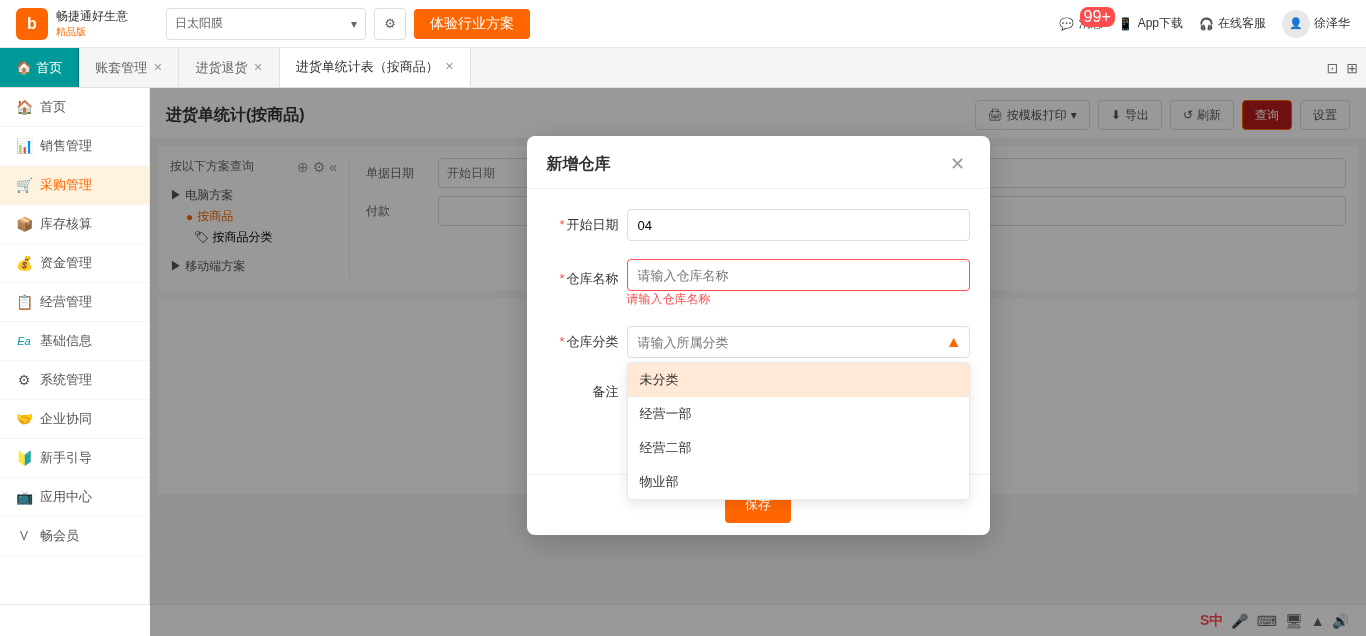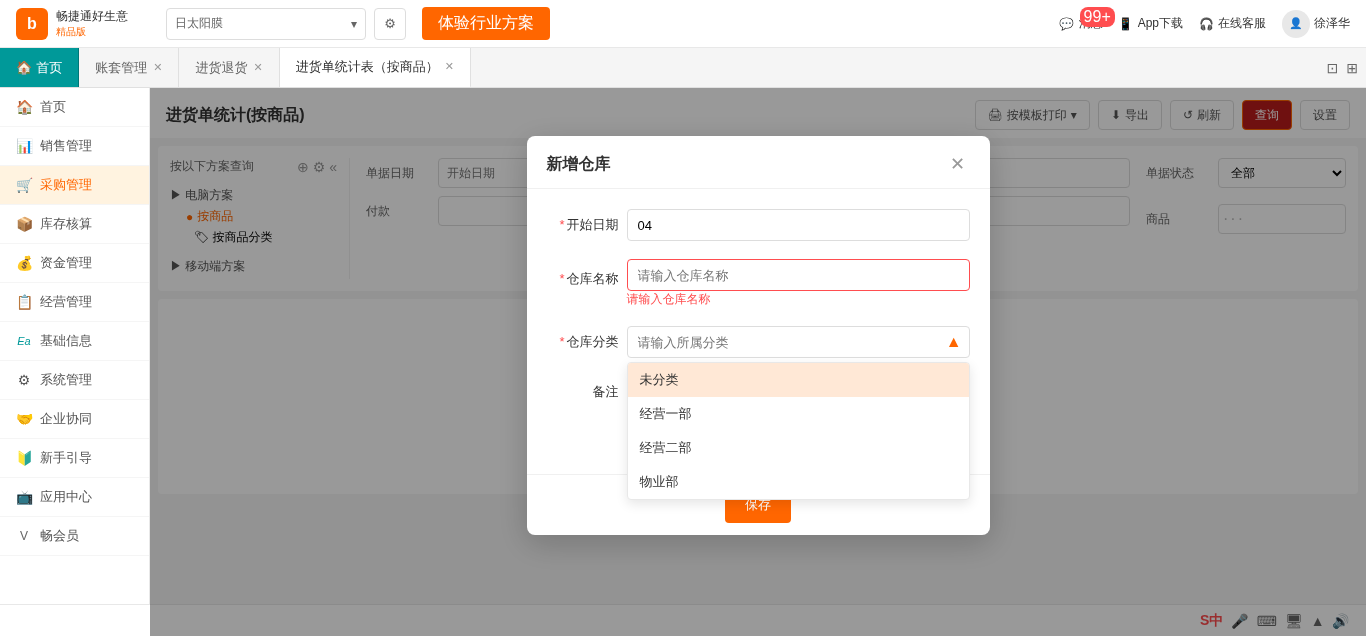--- a/index.html
+++ b/index.html
@@ -54,22 +54,21 @@
       display: flex; align-items: center; justify-content: center;
       cursor: pointer; color: #666;
     }
     .trial-btn {
       background: #ff6600;
       color: #fff;
       border: none;
       border-radius: 4px;
       padding: 6px 16px;
       cursor: pointer;
-      font-size: 16px;
-      margin-left: 8px;
+      font-size: 14px;
     }
     .header-right {
       display: flex;
       align-items: center;
       gap: 16px;
       margin-left: auto;
     }
     .header-icon-item {
       display: flex;
       align-items: center;
@@ -635,36 +634,20 @@
           <input class="field-input" placeholder="开始日期" style="">
           <span style="padding:0 4px;color:#999;">~</span>
           <input class="field-input" placeholder="结束日期" style="">
         </div>
         <div class="field-row">
           <span class="field-label">付款</span>
           <input class="field-input" style="">
         </div>
       </div>
 
-      <div class="query-right">
-        <div class="field-row">
-          <span class="field-label">单据状态</span>
-          <select class="field-select">
-            <option>全部</option>
-            <option>已审核</option>
-            <option>未审核</option>
-          </select>
-        </div>
-        <div class="field-row">
-          <span class="field-label">商品</span>
-          <div style="display:flex;align-items:center;flex:1;border:1px solid #ddd;border-radius:4px;padding:0 4px;height:30px;">
-            <span style="color:#bbb;letter-spacing:2px;font-size:16px;">···</span>
-          </div>
-        </div>
-      </div>
     </div>
 
     <div class="table-area">
       <div class="empty-state">
         <div style="font-size:48px;color:#e0e0e0;">📊</div>
         <div class="hint-text">
           <span style="color:#ff9900;">●</span>
           <span>选择左侧的方案来查询数据</span>
         </div>
         <div class="hint-text">

